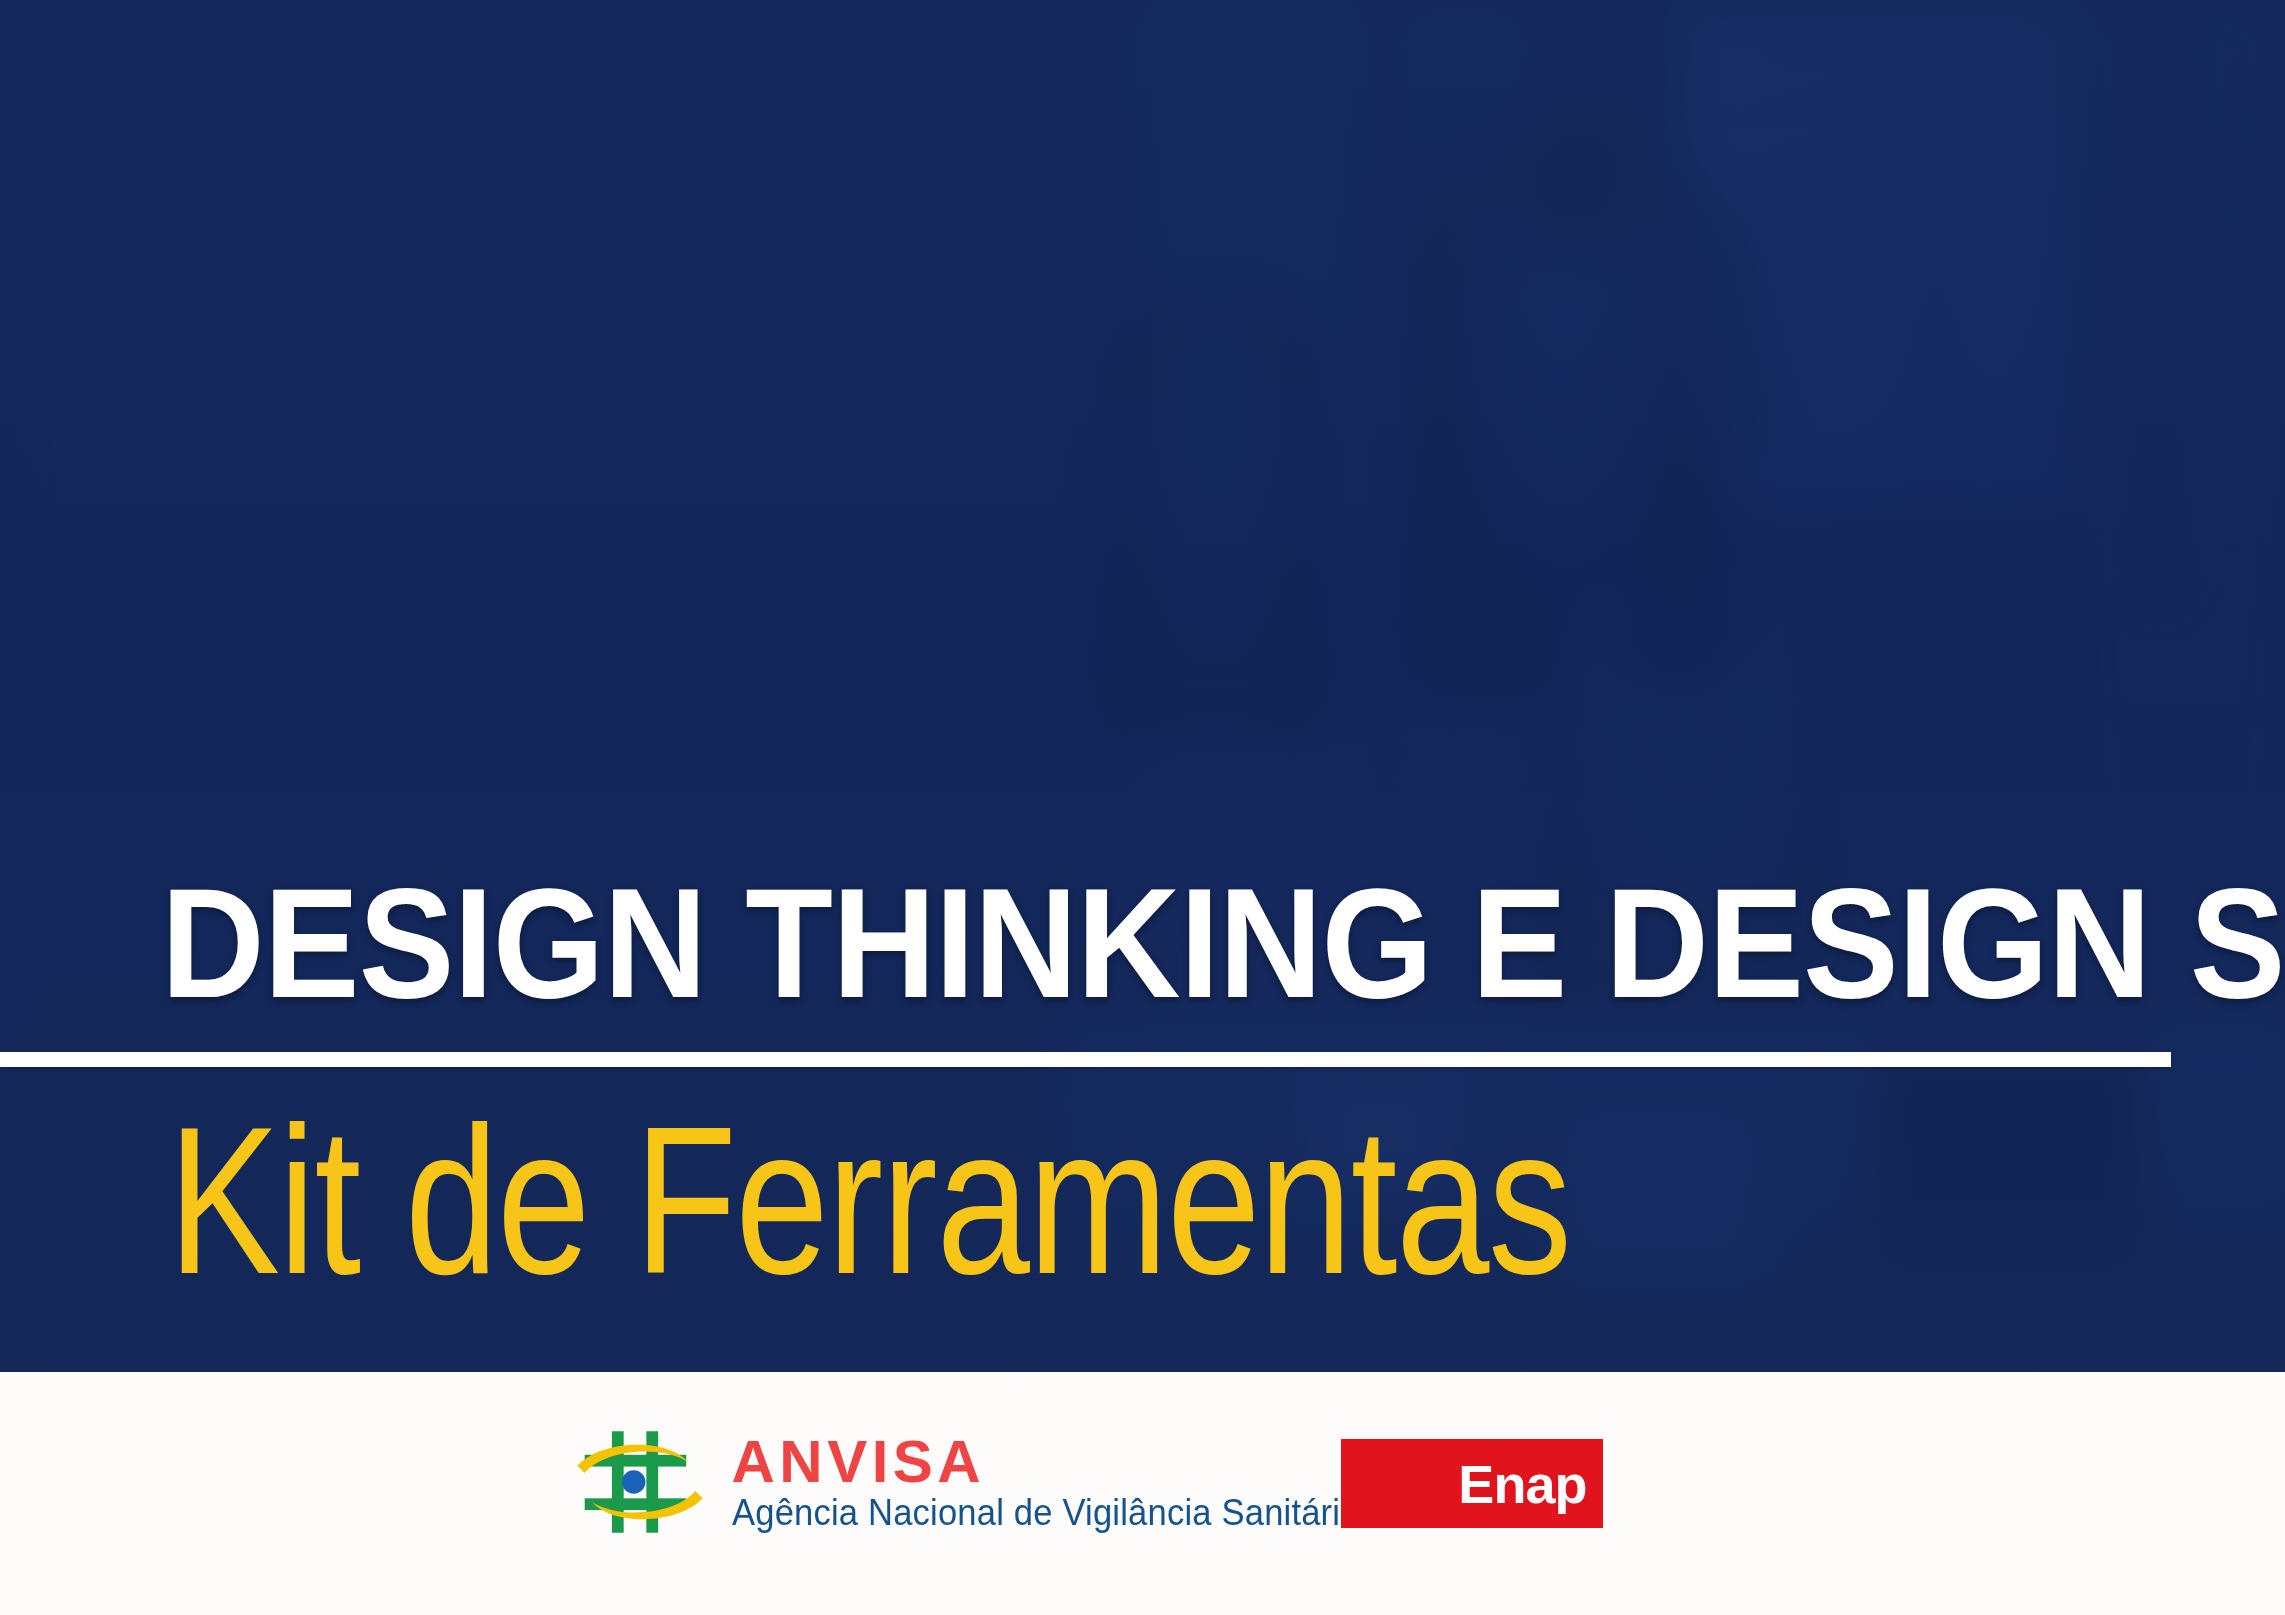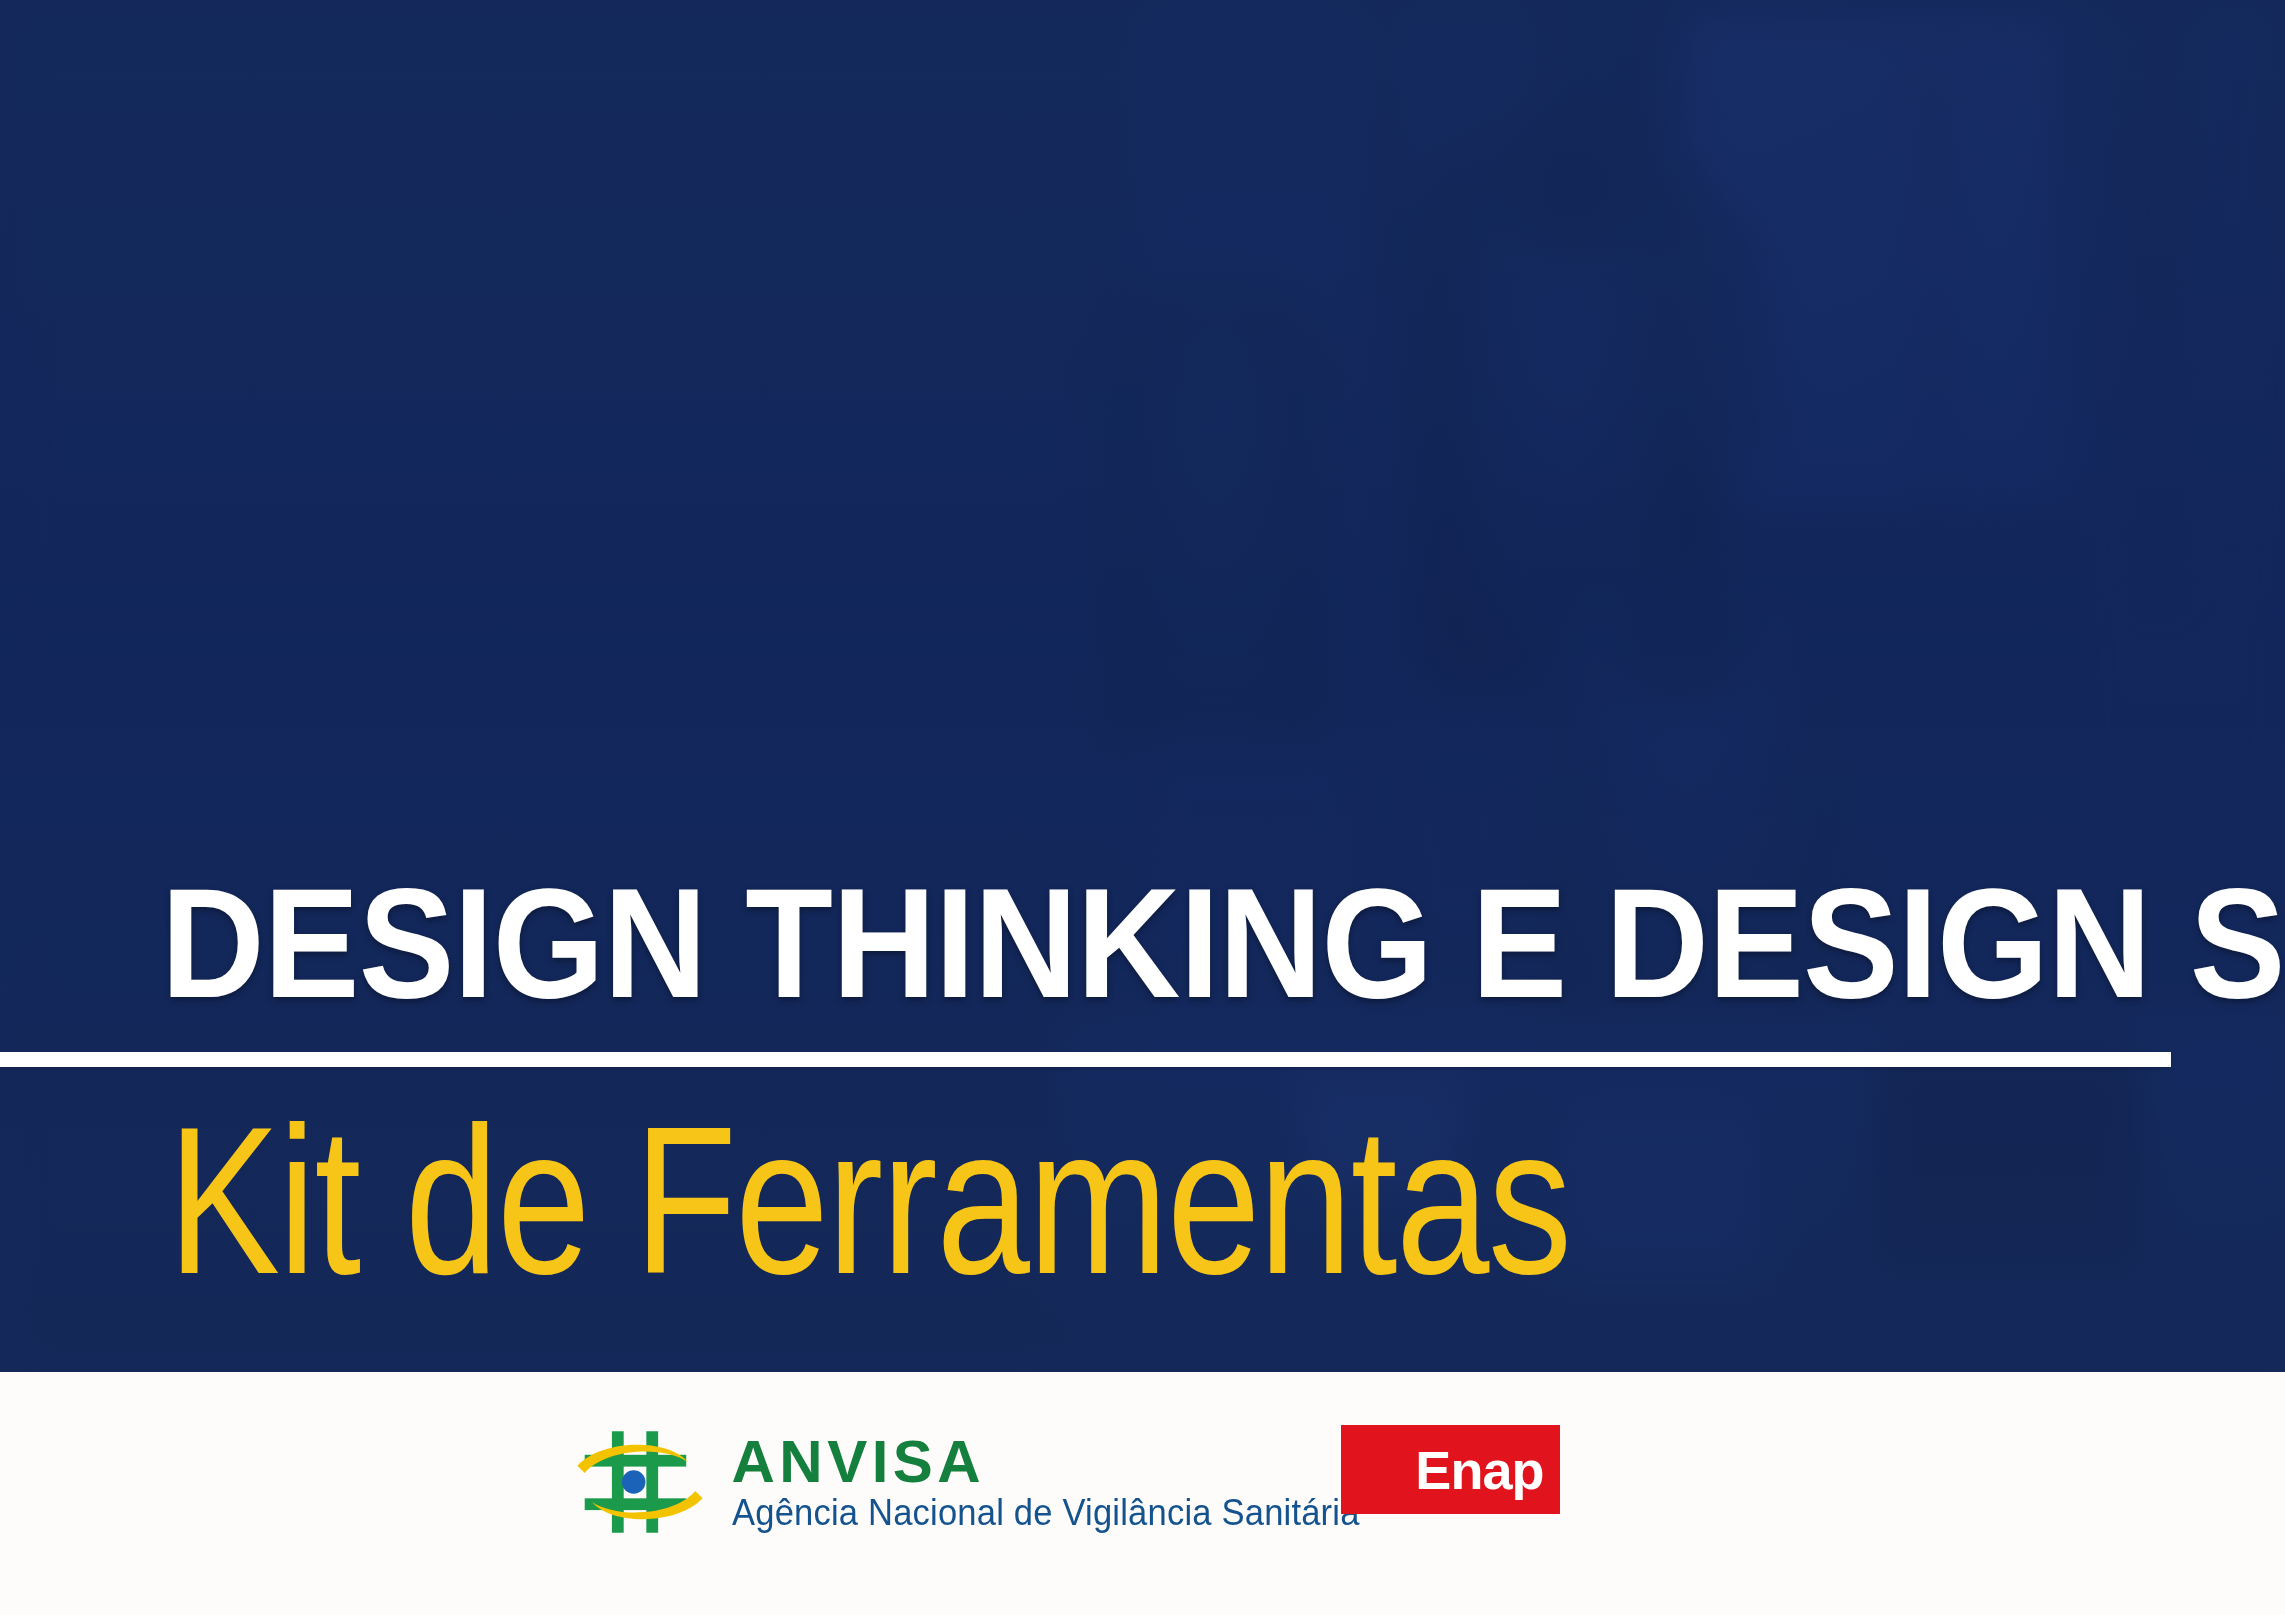--- a/index.html
+++ b/index.html
@@ -193,43 +193,43 @@
     left:572px; top:52px;
     display:flex; align-items:center; gap:23.5px;
   }
   .anvisa-mark {
     position:relative;
     width:136px; height:116px;
     flex:0 0 auto;
   }
   .anvisa-words { display:flex; flex-direction:column; }
   .anvisa-name {
-    color:#15803d;
+    color:#ef4444;
     font-family:"Liberation Sans", sans-serif;
     font-weight:bold;
     font-size:60px;
     letter-spacing:4.5px;
     line-height:1.02;
   }
   .anvisa-tag {
     color:#15538f;
     font-family:"Liberation Sans Narrow","Liberation Sans", sans-serif;
     font-size:36px;
     letter-spacing:0.2px;
     line-height:1.15;
     transform:scaleX(.96);
     transform-origin:left center;
     white-space:nowrap;
   }
 
   
   .enap {
     position:absolute;
-    left:1341px; top:53px;
-    width:219px; height:89px;
+    left:1341px; top:67px;
+    width:262px; height:89px;
     background:#e1131d;
     display:flex; align-items:center; justify-content:flex-end;
     padding-right:16.3px;
   }
   .enap-text {
     color:#ffffff;
     font-family:"Liberation Sans", sans-serif;
     font-weight:bold;
     font-size:54px;
     letter-spacing:-0.9px;

